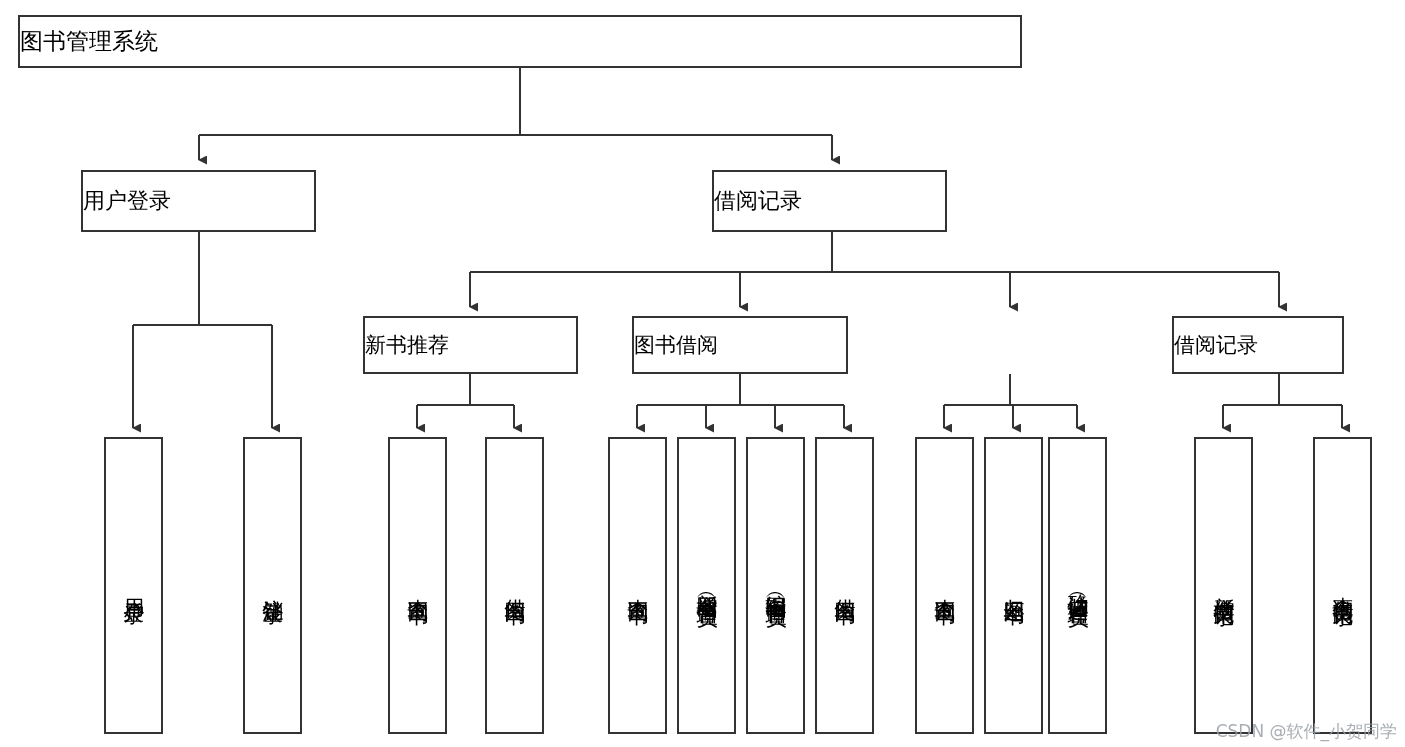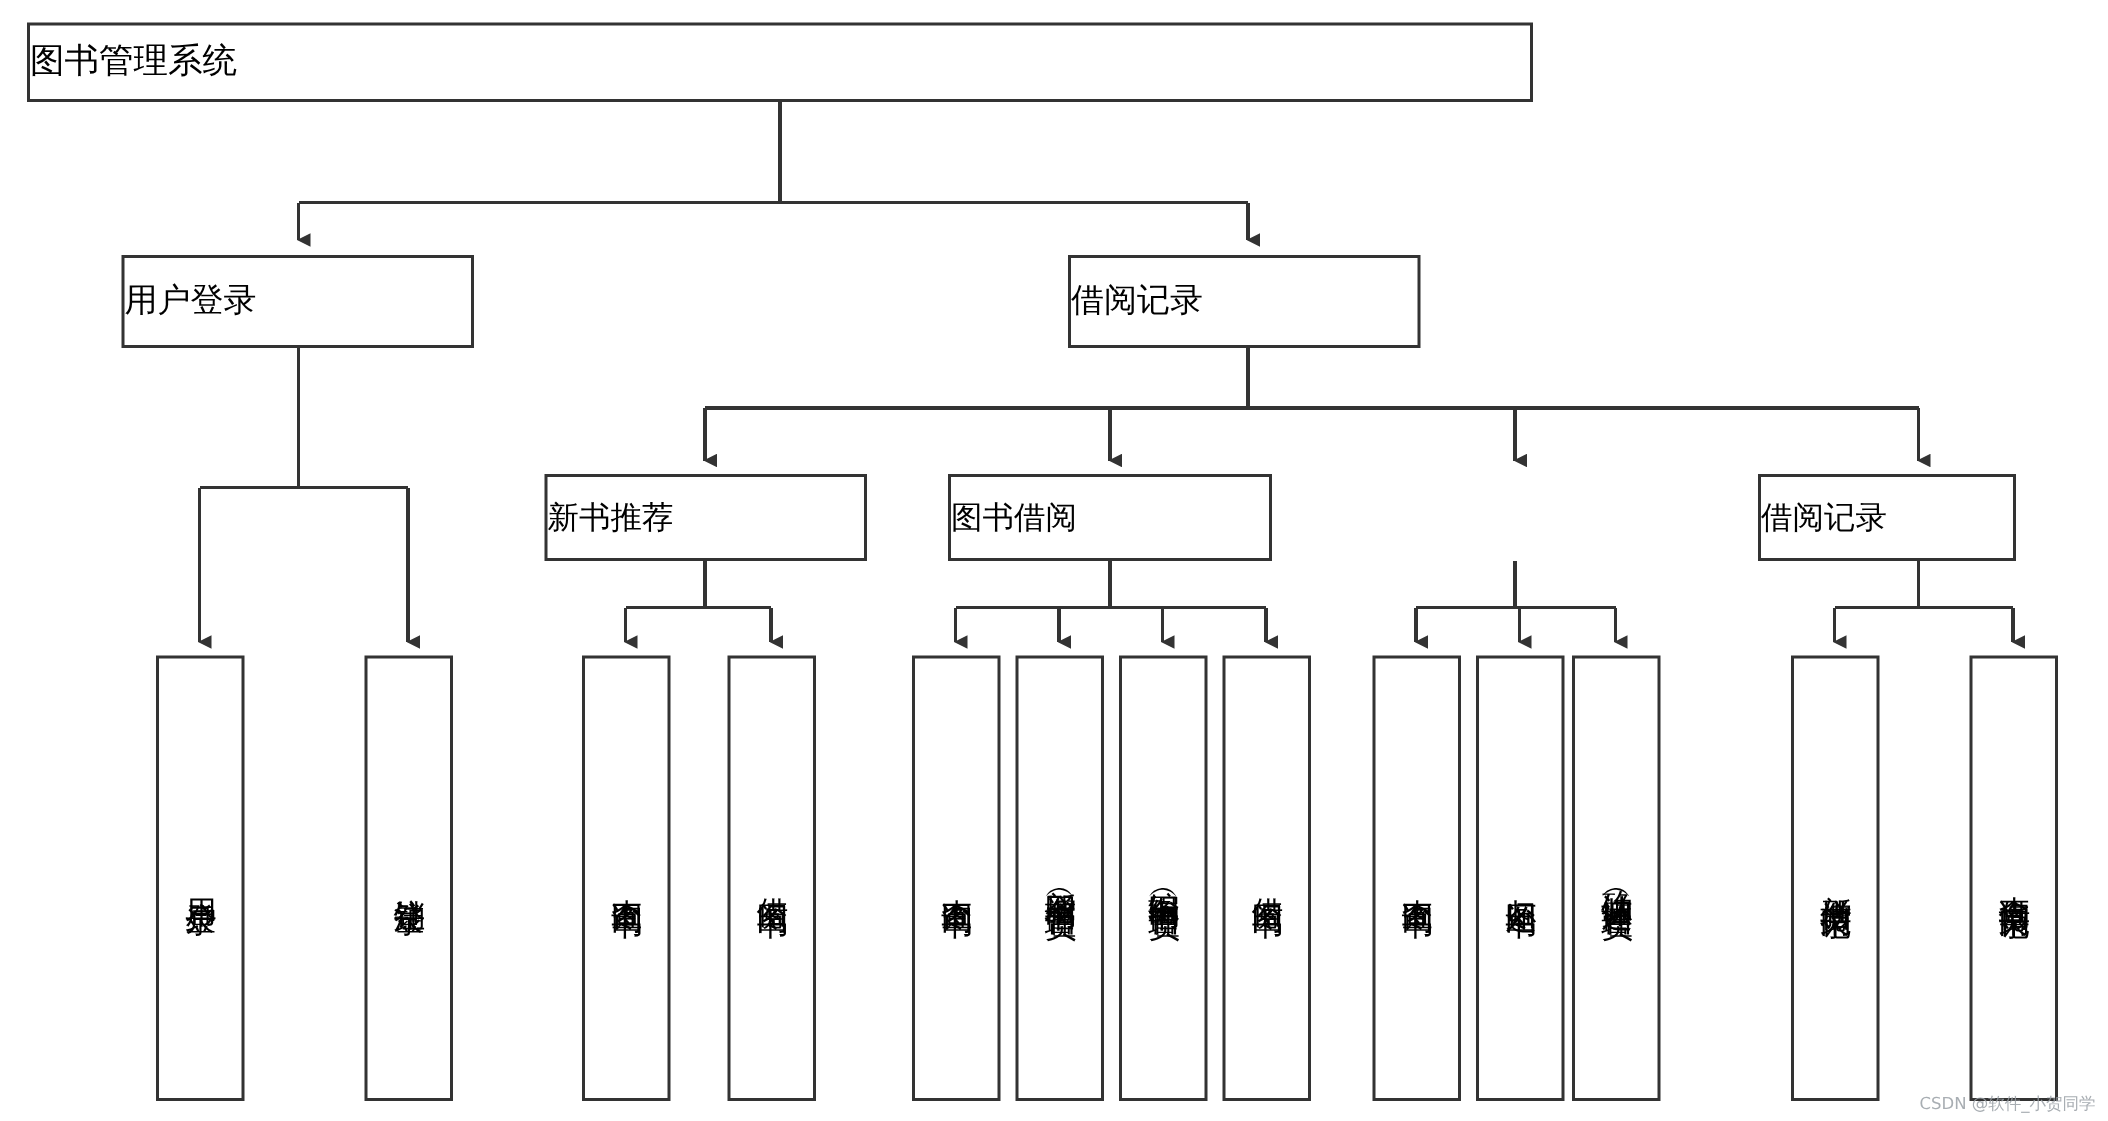--- a/index.html
+++ b/index.html
@@ -53,21 +53,21 @@
     font-size: 21px;
     writing-mode: vertical-rl;
     text-orientation: upright;
     letter-spacing: 2px;
     line-height: 1;
   }
   #watermark {
     position: absolute;
     right: 8px;
     bottom: 4px;
-    font-size: 11px;
+    font-size: 17px;
     color: #9aa0a6;
     opacity: 0.85;
     white-space: nowrap;
     pointer-events: none;
   }
 </style>
 </head>
 <body>
 
 <div id="diagram-root">

